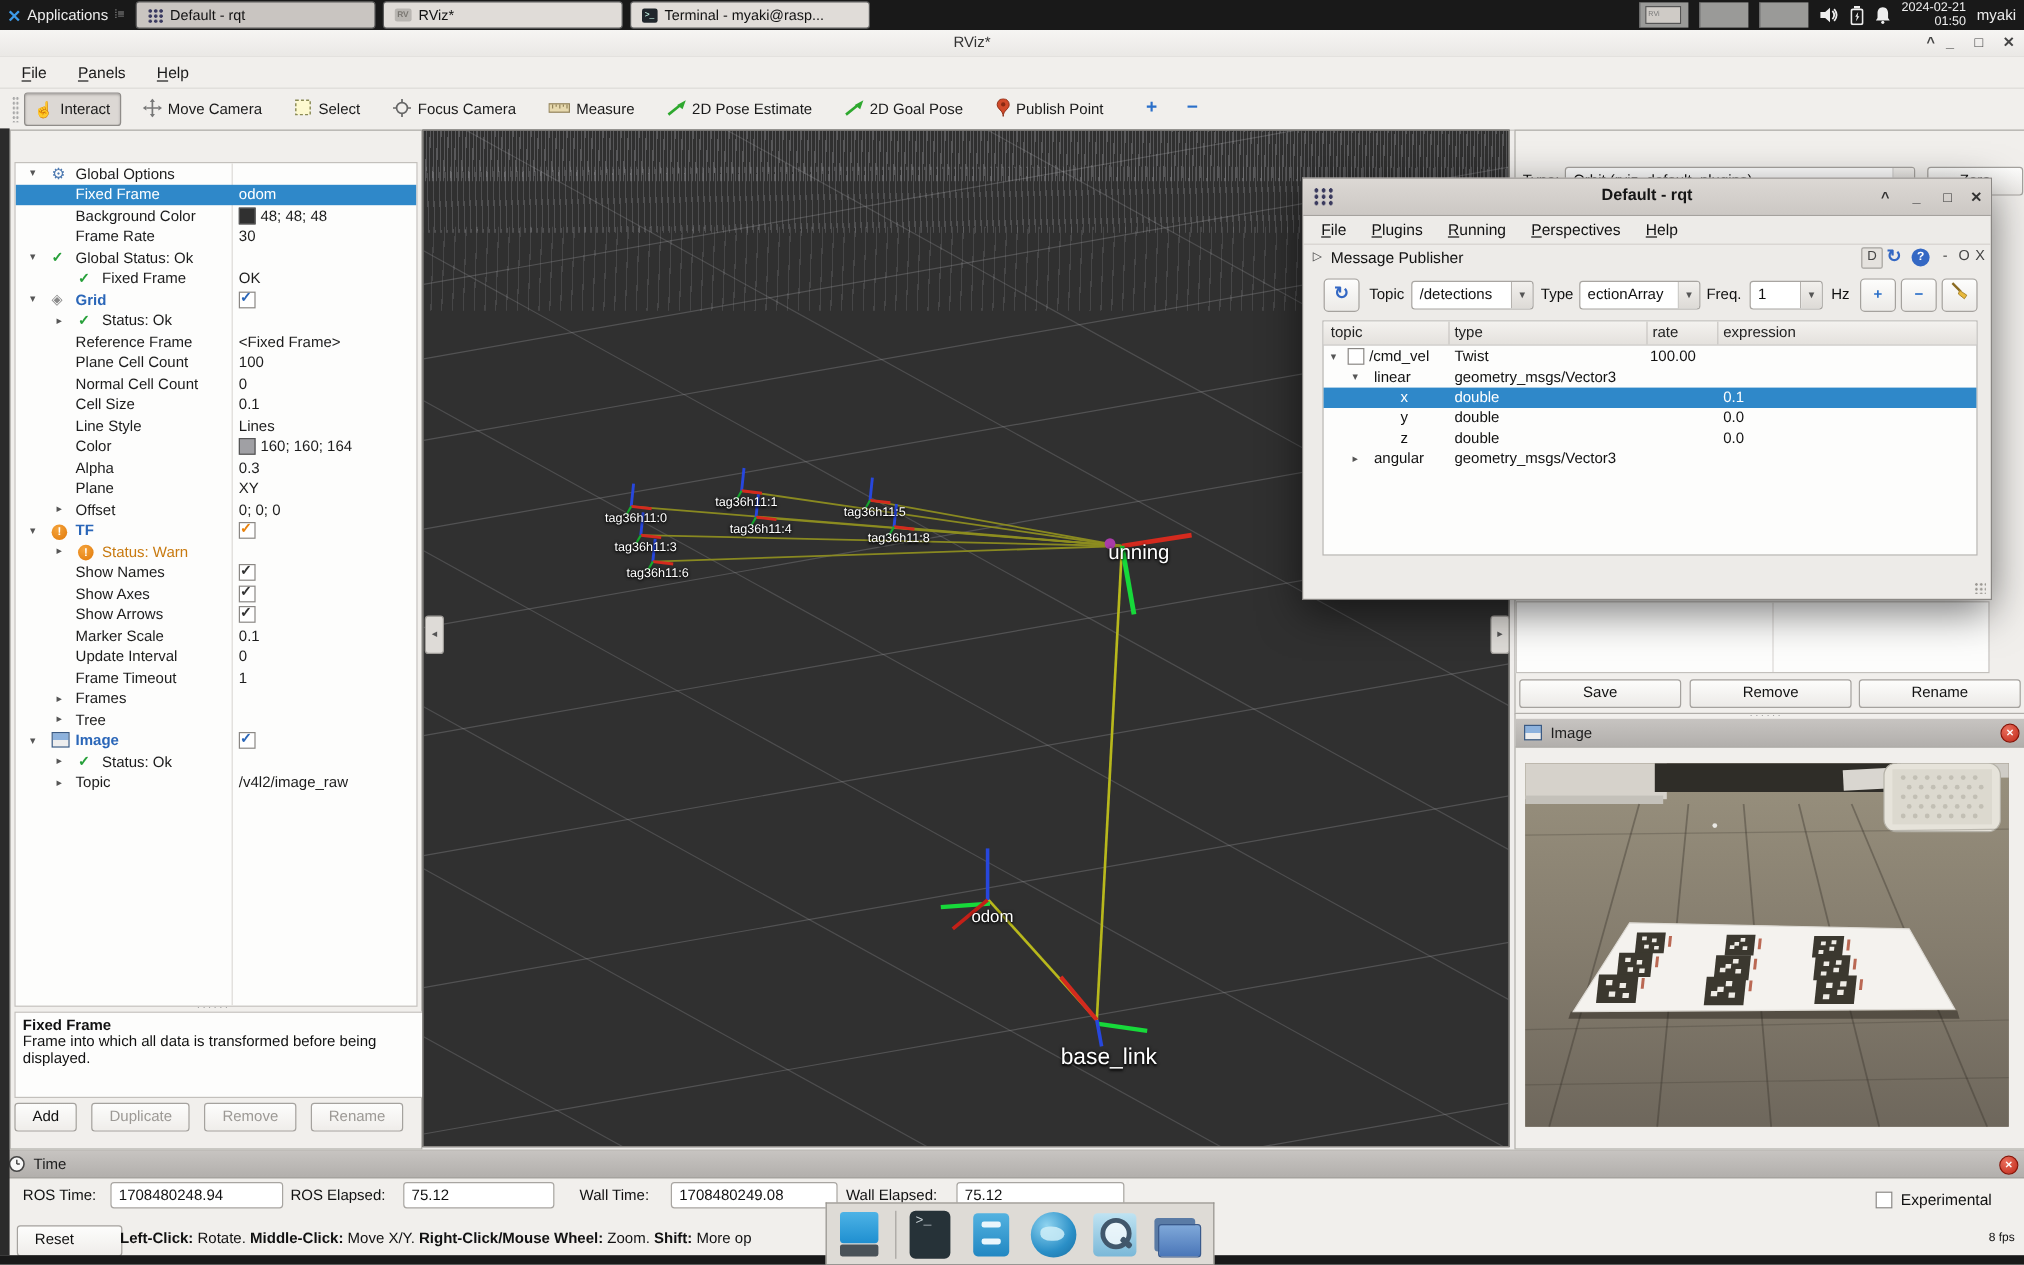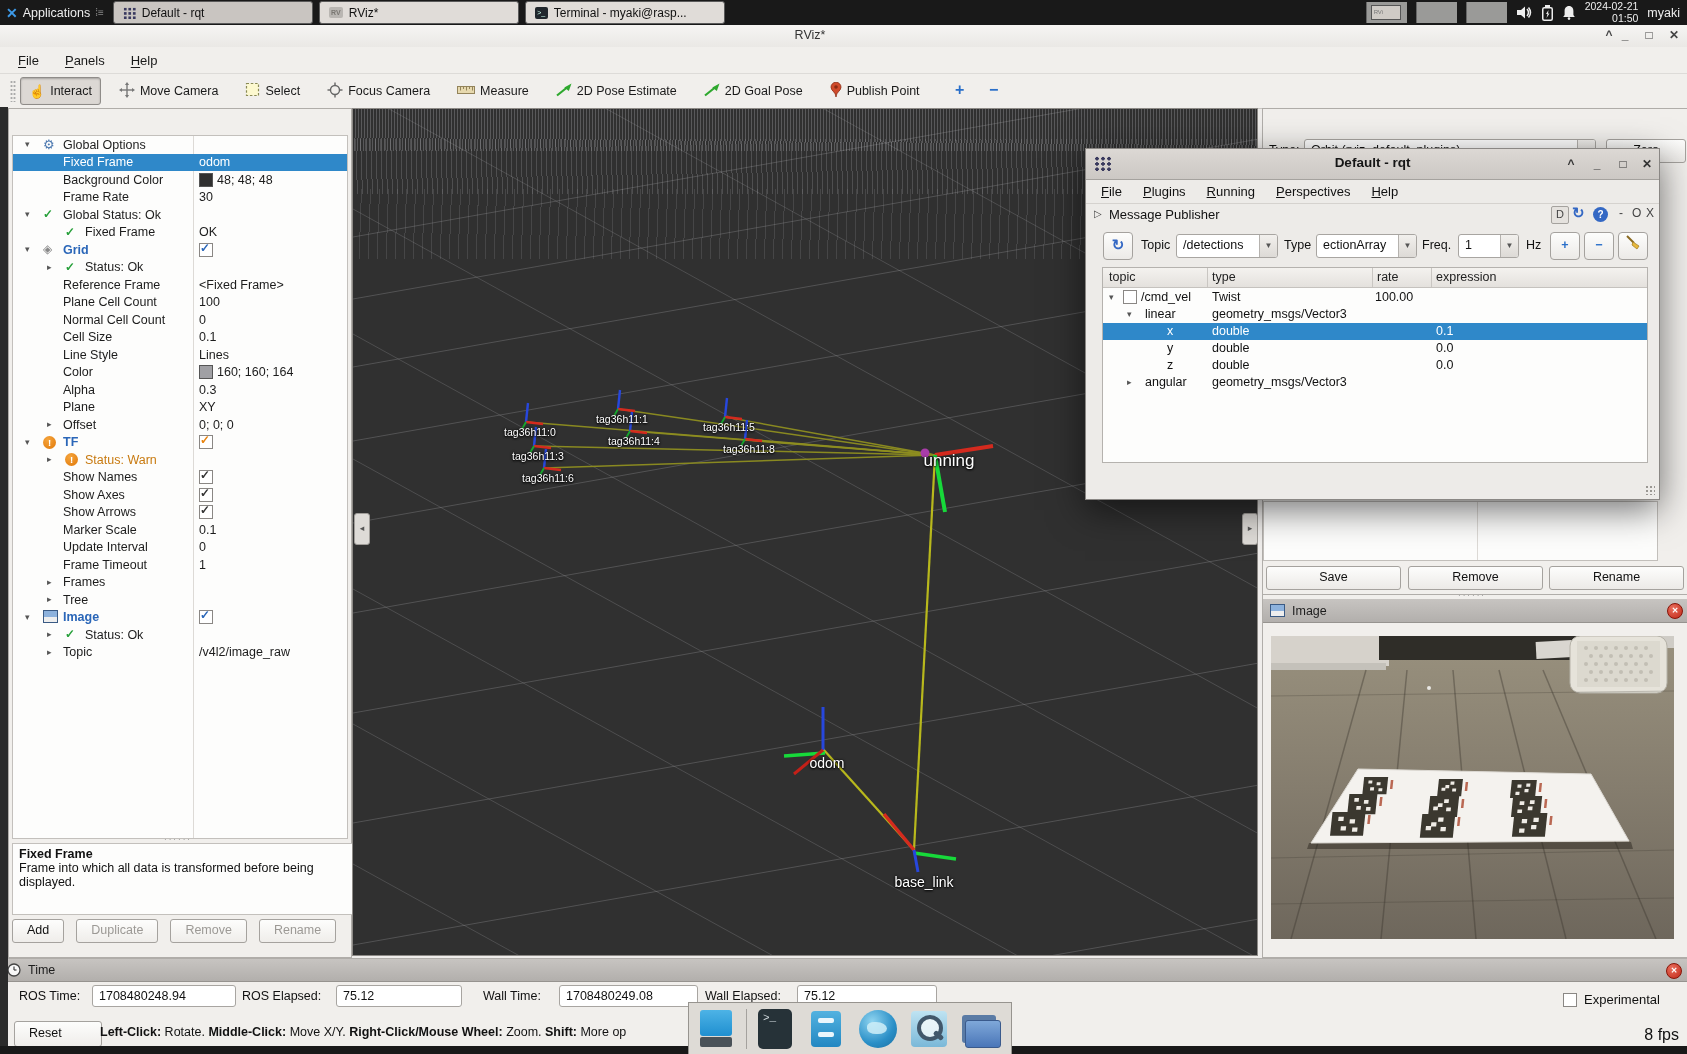--- a/index.html
+++ b/index.html
@@ -65,21 +65,21 @@
   #viewport{left:352px;top:108px;width:906px;height:848px;background:#303030;border:1px solid #8d8a86;box-sizing:border-box;overflow:hidden;}
   .moire{position:absolute;left:0;width:100%;}
   #m1{top:0;height:42px;background:repeating-linear-gradient(91deg,transparent 0 2px,rgba(170,170,175,.33) 2px 3px);}
   #m2{top:30px;height:55px;background:repeating-linear-gradient(88deg,transparent 0 4px,rgba(170,170,175,.25) 4px 5px);}
   #m3{top:80px;height:70px;background:repeating-linear-gradient(92deg,transparent 0 8px,rgba(170,170,175,.18) 8px 9px);}
   #scene-svg{position:absolute;left:0;top:0;}
   .vlabel{position:absolute;color:#fff;text-shadow:0 1px 2px #000,0 0 3px #000;white-space:nowrap;transform:translate(-50%,-50%);}
   .vlabel.tag{font-size:10.5px;}
   #lbl-camera{font-size:17px;}
   #lbl-odom{font-size:14px;}
-  #lbl-base{font-size:14px;padding-left:12px;}
+  #lbl-base{font-size:19px;padding-left:12px;}
   .collapse-tab{width:14px;height:30px;background:#dedbd7;border:1px solid #a09d99;border-radius:3px;color:#555;font-size:9px;text-align:center;line-height:28px;z-index:5;}
   
   #views-panel{left:1262px;top:108px;width:425px;height:486px;}
   #views-typerow{position:absolute;left:0;top:26px;width:100%;height:26px;font-size:12.5px;color:#111;}
   .combo{position:absolute;background:#fff;border:1px solid #a8a5a1;border-radius:3px;height:22px;font-size:12.5px;color:#111;}
   .combo .cval{position:absolute;left:6px;top:3px;white-space:nowrap;overflow:hidden;right:18px;}
   .combo .caret{position:absolute;right:0;top:0;bottom:0;width:17px;background:linear-gradient(#f2f0ed,#ddDAD6);border-left:1px solid #b5b2ae;color:#555;font-size:8px;text-align:center;line-height:22px;border-radius:0 2px 2px 0;}
   .pushbtn{position:absolute;height:22px;border:1px solid #a5a29e;border-radius:3px;background:linear-gradient(#fdfdfc,#eceae7);font-size:12.5px;text-align:center;color:#111;}
   #views-list{position:absolute;left:0;top:392px;width:393px;height:58px;background:#fdfdfc;border:1px solid #c3c0bc;}
   #views-list .vdiv{position:absolute;left:213px;top:0;bottom:0;width:1px;background:#dddad6;}
@@ -87,21 +87,21 @@
   #image-panel{left:1262px;top:594px;width:425px;height:362px;}
   #image-panel .phead{top:4px;}
   #camimg{position:absolute;left:8px;top:41px;width:403px;height:303px;background:#7d7668;}
   
   #time-panel{left:0;top:958px;width:1687px;height:88px;background:#f1efec;border-top:1px solid #b0ada9;}
   .tfield{position:absolute;top:30px;font-size:12.5px;color:#111;}
   .tinput{position:absolute;top:26px;height:22px;background:#fff;border:1px solid #a8a5a1;border-radius:3px;font-size:12.5px;color:#111;padding:3px 0 0 6px;box-sizing:border-box;}
   #reset-btn{position:absolute;left:14px;top:62px;width:58px;height:24px;line-height:22px;}
   #mouse-help{position:absolute;left:100px;top:66px;font-size:12.5px;color:#111;white-space:nowrap;}
   #experimental{position:absolute;left:1563px;top:33px;display:flex;gap:7px;align-items:center;font-size:13px;color:#111;}
-  #fps{position:absolute;right:8px;top:67px;font-size:16px;color:#111;}
+  #fps{position:absolute;right:8px;top:67px;font-size:10px;color:#111;}
   
   #rqt{left:1085px;top:148px;width:573px;height:350px;background:#edebe8;border:1px solid #8a8784;box-shadow:0 10px 34px rgba(0,0,0,.55);z-index:50;}
   #rqt-titlebar{position:absolute;left:0;top:0;right:0;height:30px;background:linear-gradient(#dcd8d4,#ccc8c4);border-bottom:1px solid #a5a29e;}
   #rqt-gridicon{position:absolute;left:8px;top:7px;width:18px;height:16px;background-image:radial-gradient(circle,#3a3a5e 1.7px,transparent 1.9px);background-size:6px 5.3px;}
   #rqt-title{position:absolute;left:0;right:0;top:6px;text-align:center;font-size:13.5px;font-weight:bold;color:#151515;}
   .rqt-wc{position:absolute;top:8px;color:#333;font-size:12px;font-weight:bold;width:18px;text-align:center;}
   #rqt-menubar{position:absolute;left:0;top:30px;right:0;height:24px;display:flex;align-items:center;gap:21px;padding-left:15px;font-size:13px;color:#111;border-bottom:1px solid #d5d2ce;}
   #rqt-pluginrow{position:absolute;left:0;top:54px;right:0;height:26px;font-size:13px;color:#111;}
   #rqt-plugin-exp{position:absolute;left:8px;top:5px;font-size:10px;color:#444;}
   #rqt-plugin-title{position:absolute;left:23px;top:4px;}

